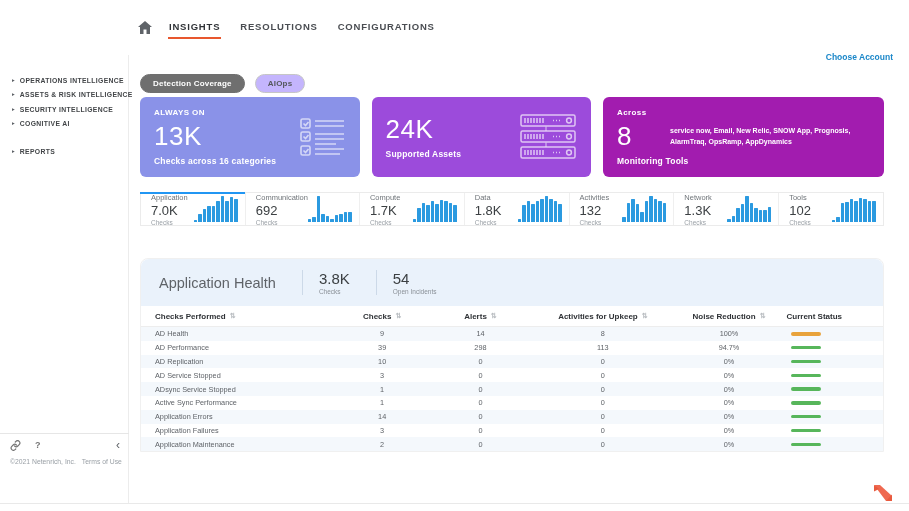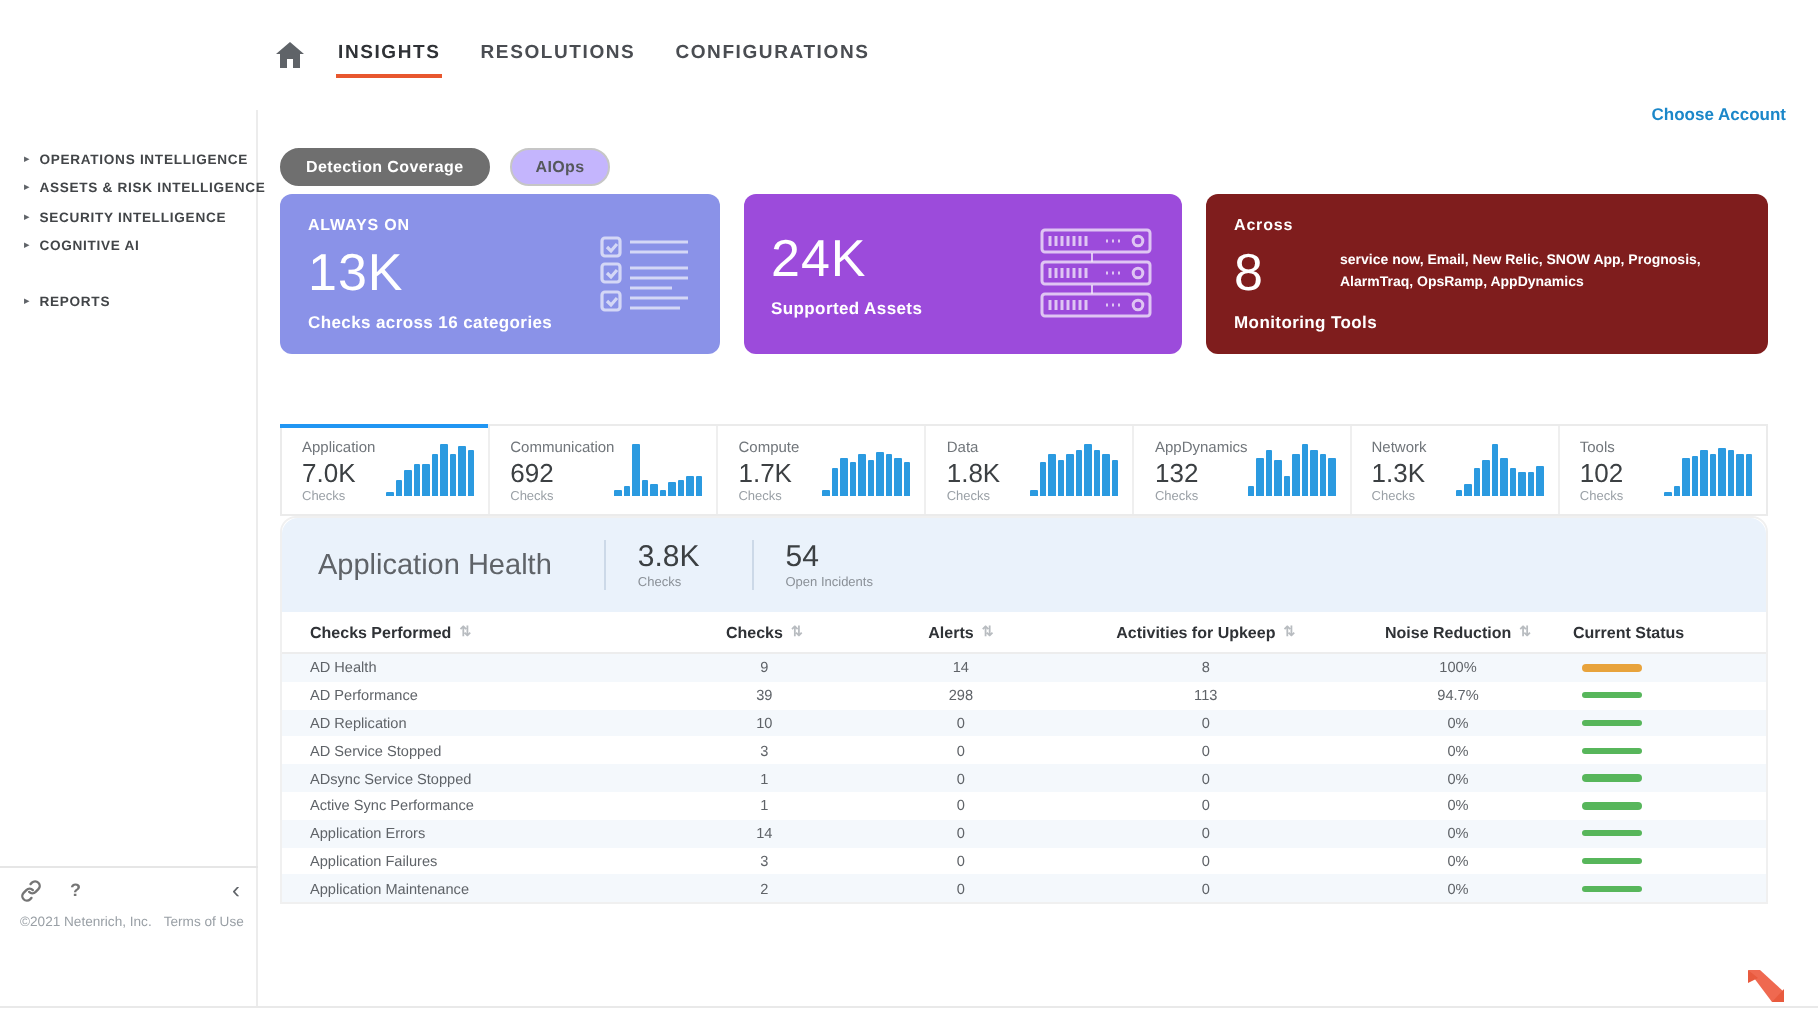--- a/index.html
+++ b/index.html
@@ -43,21 +43,21 @@
   .card-caption { font-size: 8.5px; font-weight: 700; letter-spacing: .2px; }
   .card1 { justify-content: space-between; }
   .card2 { justify-content: center; }
   .card2 .card-caption { margin-top: 5px; }
   .card3 { justify-content: space-between; }
   .card3-mid { display: flex; align-items: center; }
   .card3-detail { font-size: 7px; font-weight: 700; line-height: 1.55; margin-left: 38px; width: 200px; }
   .card-icon { position: absolute; right: 14px; top: 50%; transform: translateY(-50%); opacity: .85; }
 
   
-  .tabs { position: absolute; left: 140px; top: 212px; width: 744px; height: 46px; display: flex; background: #fff; border: 1px solid #ebebeb; }
+  .tabs { position: absolute; left: 140px; top: 192px; width: 744px; height: 34px; display: flex; background: #fff; border: 1px solid #ebebeb; }
   .tab { flex: 1; display: flex; justify-content: space-between; align-items: center; padding: 5px 7px 5px 10px; border-right: 1px solid #efefef; position: relative; cursor: pointer; }
   .tab:last-child { border-right: none; }
   .tab.active::before { content: ""; position: absolute; top: -1px; left: -1px; right: 0; height: 2px; background: #2196f3; }
   .tab-label { font-size: 7.5px; color: #70757a; }
   .tab-value { font-size: 13px; color: #3c4043; margin: 1px 0; }
   .tab-sub { font-size: 6.5px; color: #9aa0a6; }
   .spark { display: flex; align-items: flex-end; gap: 1px; height: 26px; width: 44px; }
   .spark .bar { flex: 1; background: #2b9ae0; border-radius: .5px 0.5px 0 0; min-height: 1px; }
 
   
@@ -182,21 +182,21 @@
           <path d="M6 21 v5 M9 21 v5 M12 21 v5 M15 21 v5 M18 21 v5 M21 21 v5 M24 21 v5"></path>
           <path d="M34 23.5 h1 M37 23.5 h1 M40 23.5 h1"></path>
           <circle cx="50" cy="23.5" r="2.4"></circle>
         <rect x="2" y="34" width="54" height="11" rx="1.5"></rect>
           <path d="M6 37 v5 M9 37 v5 M12 37 v5 M15 37 v5 M18 37 v5 M21 37 v5 M24 37 v5"></path>
           <path d="M34 39.5 h1 M37 39.5 h1 M40 39.5 h1"></path>
           <circle cx="50" cy="39.5" r="2.4"></circle>
         <path d="M27 13.5 v4.5 M27 29.5 v4.5" stroke-width="1"></path>
       </svg>
     </div>
-    <div class="card card3" style="background:#7f1d1d">
+    <div class="card card3" style="background:#a21caf">
       <div class="card-eyebrow">Across</div>
       <div class="card3-mid">
         <div class="card-value">8</div>
         <div class="card3-detail">service now, Email, New Relic, SNOW App, Prognosis, AlarmTraq, OpsRamp, AppDynamics</div>
       </div>
       <div class="card-caption">Monitoring Tools</div>
     </div>
   </div>
 
   <div class="tabs" id="tabs">
@@ -271,21 +271,21 @@
           <div class="bar" style="height: 82%; background: rgb(43, 154, 224);"></div>
           <div class="bar" style="height: 90%; background: rgb(43, 154, 224);"></div>
           <div class="bar" style="height: 100%; background: rgb(43, 154, 224);"></div>
           <div class="bar" style="height: 90%; background: rgb(43, 154, 224);"></div>
           <div class="bar" style="height: 80%; background: rgb(43, 154, 224);"></div>
           <div class="bar" style="height: 70%; background: rgb(43, 154, 224);"></div>
         </div>
       </div>
       <div class="tab">
         <div>
-          <div class="tab-label">AppDynamics</div>
+          <div class="tab-label">Activities</div>
           <div class="tab-value">132</div>
           <div class="tab-sub">Checks</div>
         </div>
         <div class="spark">
           <div class="bar" style="height: 18%; background: rgb(43, 154, 224);"></div>
           <div class="bar" style="height: 75%; background: rgb(43, 154, 224);"></div>
           <div class="bar" style="height: 90%; background: rgb(43, 154, 224);"></div>
           <div class="bar" style="height: 70%; background: rgb(43, 154, 224);"></div>
           <div class="bar" style="height: 38%; background: rgb(43, 154, 224);"></div>
           <div class="bar" style="height: 80%; background: rgb(43, 154, 224);"></div>

